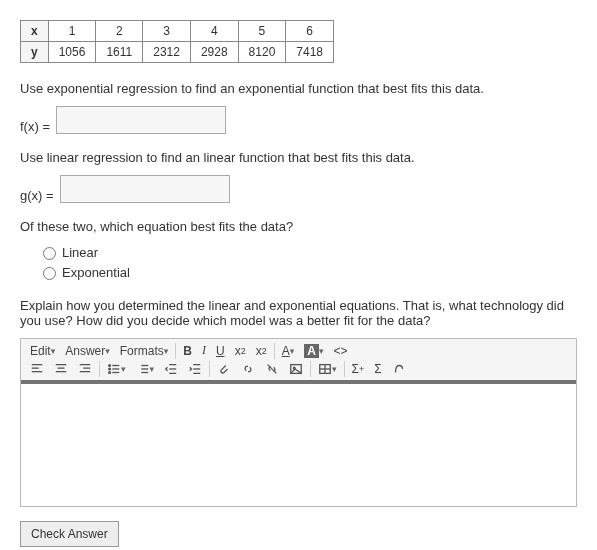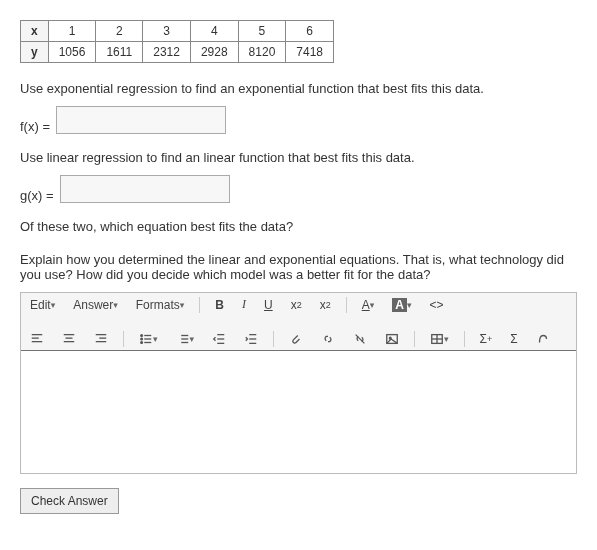--- a/index.html
+++ b/index.html
@@ -53,27 +53,27 @@
     margin: 4px 0;
   }
   .radio-row input {
     margin-right: 6px;
   }
   .editor-box {
     border: 1px solid #bbb;
     margin-top: 6px;
   }
   .toolbar {
-    border-bottom: 1px solid #737373;
+    border-bottom: 4px solid #737373;
     background: #f5f5f5;
     padding: 2px 4px;
     display: flex;
     flex-wrap: wrap;
     align-items: center;
-    gap: 8px;
+    gap: 0;
     font-size: 12px;
   }
   .tb-btn {
     padding: 2px 5px;
     cursor: pointer;
     color: #444;
     display: inline-flex;
     align-items: center;
   }
   .tb-btn.bold { font-weight: bold; }
@@ -159,20 +159,28 @@
 <div class="prompt">Use linear regression to find an linear function that best fits this data.</div>
 
 <div class="eq-row">
   <span class="eq-label">g(x) =</span>
   <input type="text" class="answer" style="">
 </div>
 
 <div class="prompt">Of these two, which equation best fits the data?</div>
 
 <div class="radio-group">
+  <div class="radio-row">
+    <input type="radio" name="fit" style="">
+    <span>Linear</span>
+  </div>
+  <div class="radio-row">
+    <input type="radio" name="fit" style="">
+    <span>Exponential</span>
+  </div>
 </div>
 
 <div class="prompt">Explain how you determined the linear and exponential equations. That is, what technology did you use? How did you decide which model was a better fit for the data?</div>
 
 <div class="editor-box">
   <div class="toolbar">
     <span class="tb-btn drop">Edit</span>
     <span class="tb-btn drop">Answer</span>
     <span class="tb-btn drop">Formats</span>
     <span class="tb-sep"></span>

